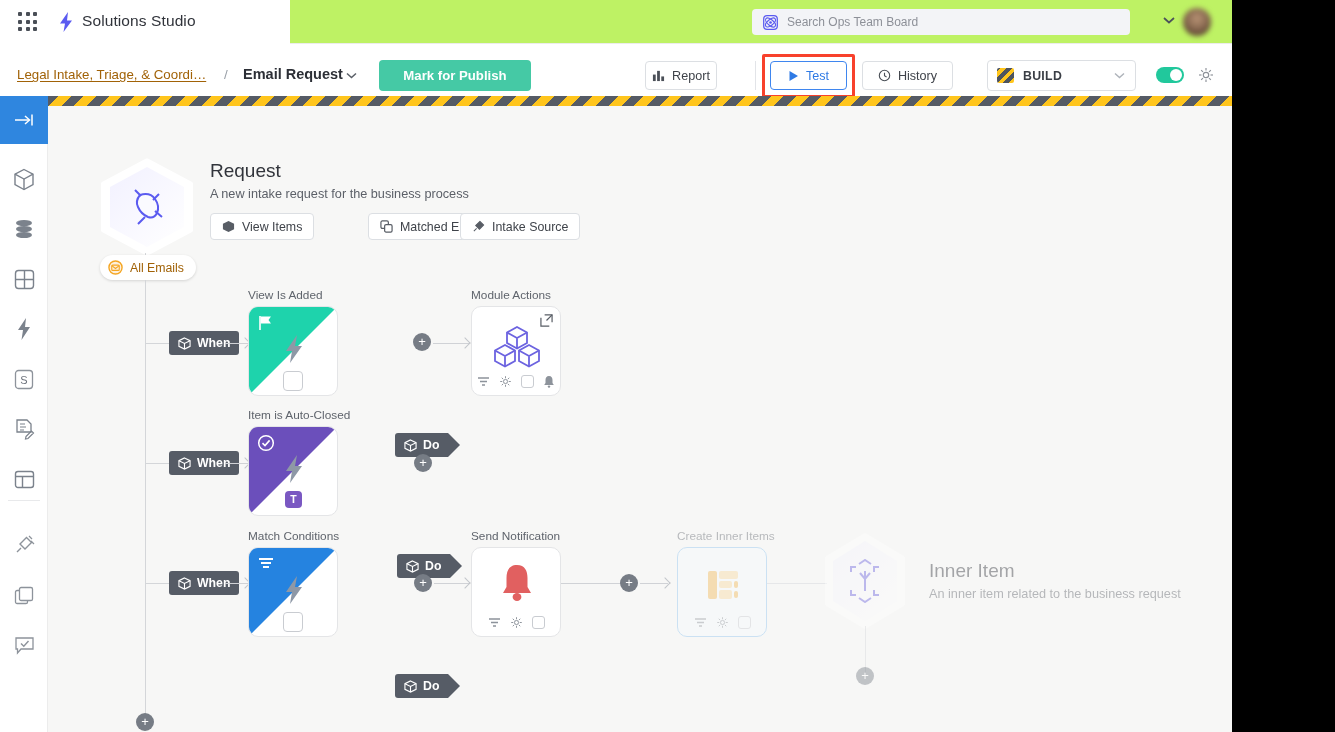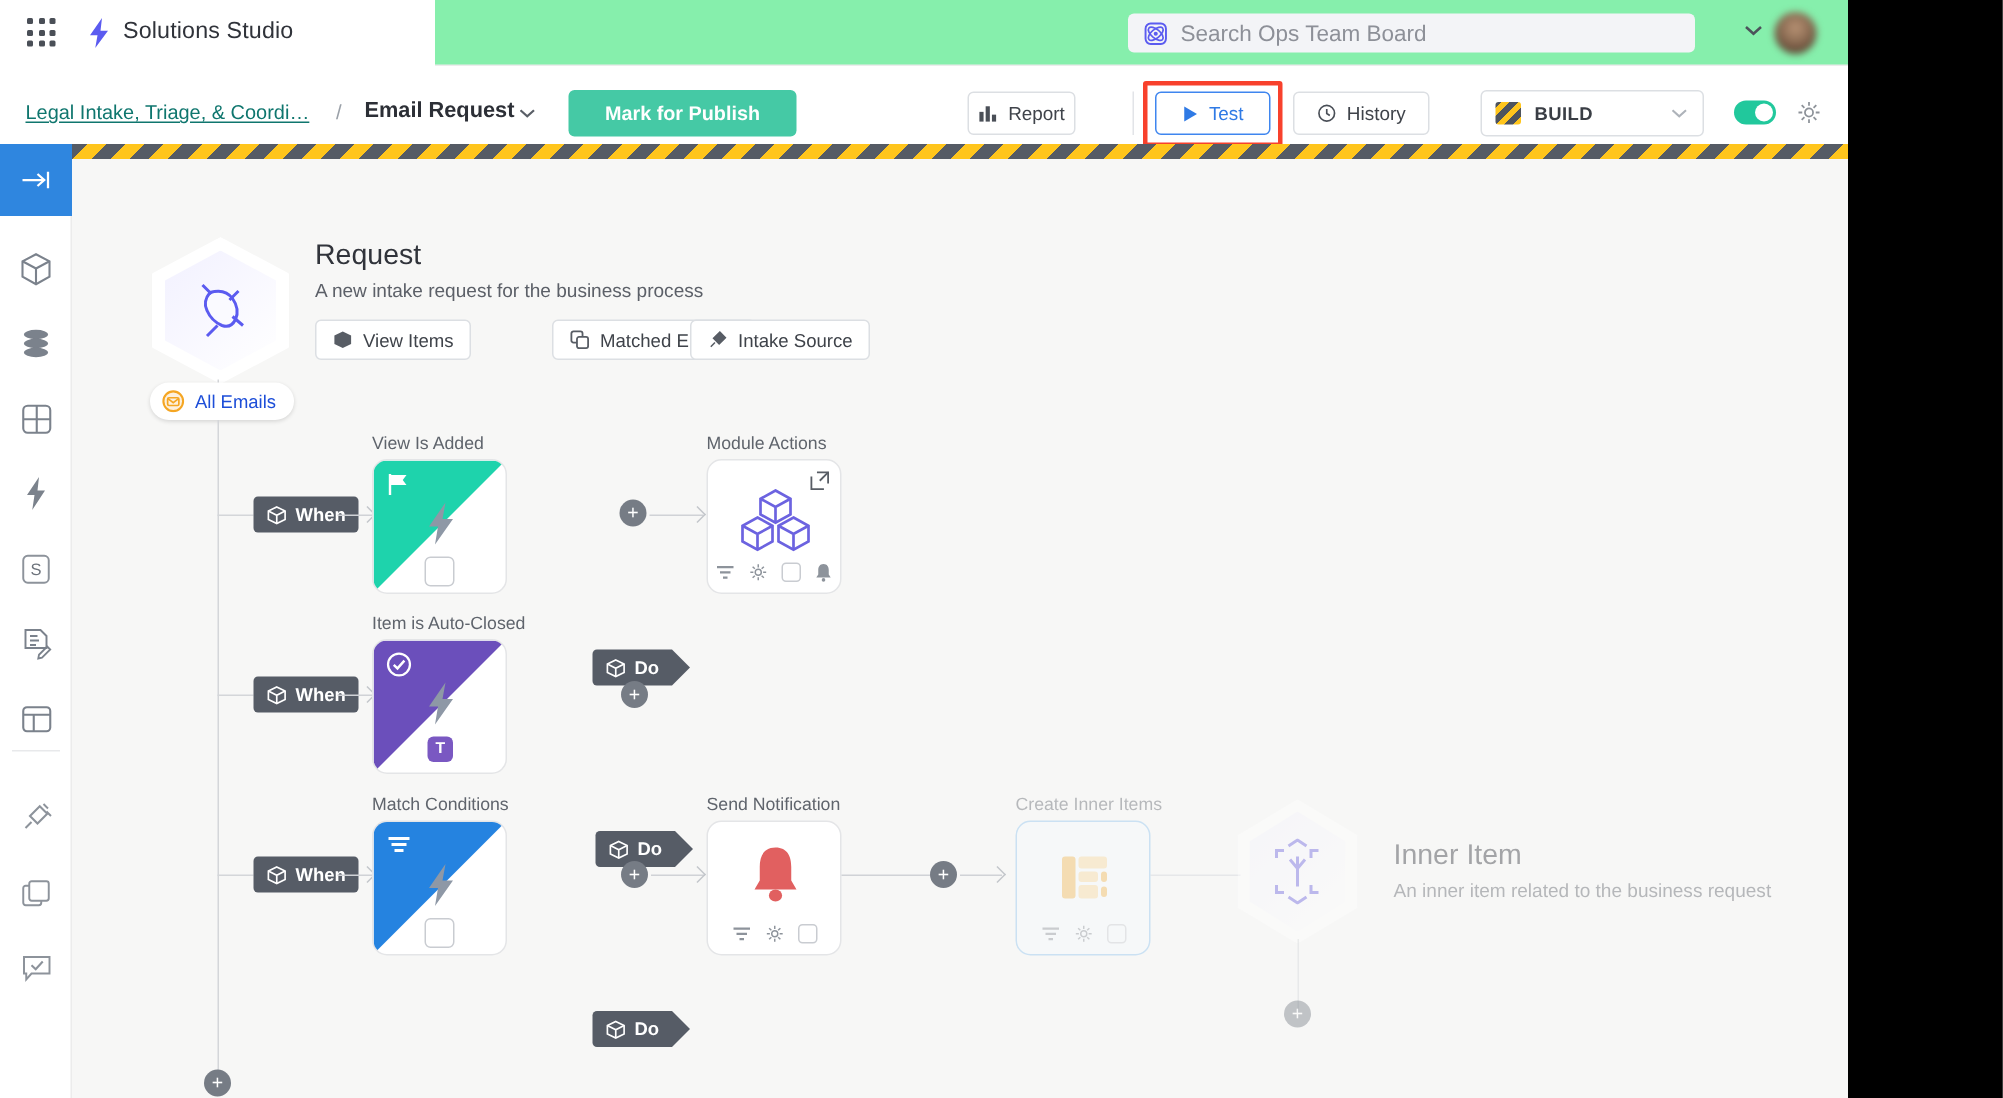--- a/index.html
+++ b/index.html
@@ -3,43 +3,43 @@
 <meta charset="utf-8">
 <style>
   * { box-sizing: border-box; margin: 0; padding: 0; }
   html, body { width: 1335px; height: 732px; background: #000; overflow: hidden;
     font-family: "Liberation Sans", sans-serif; }
   #app { position: absolute; left: 0; top: 0; width: 1232px; height: 732px;
     background: #f7f7f6; overflow: hidden; }
 
   
   .topbar { position: absolute; left: 0; top: 0; width: 1232px; height: 44px;
-    background: #86efac; border-bottom: 1px solid #ececec; }
+    background: #bef264; border-bottom: 1px solid #ececec; }
   .topbar:before { content:""; position:absolute; left:0; top:0; width:290px; height:44px;
     background:#fff; }
   .grid-icon { position: absolute; left: 18px; top: 12px; width: 21px; height: 21px;
     display: grid; grid-template-columns: repeat(3,1fr); grid-template-rows: repeat(3,1fr);
     gap: 2px; }
   .grid-icon i { width: 4px; height: 4px; background: #4a4f57; border-radius: 1px; }
   .logo-bolt { position: absolute; left: 56px; top: 11px; width: 20px; height: 22px; }
   .logo-text { position: absolute; left: 82px; top: 12px; font-size: 15.5px; color: #30333a;
     letter-spacing: .1px; }
   .search-box { position: absolute; left: 752px; top: 9px; width: 378px; height: 26px;
     background: #f3f4f7; border-radius: 4px; display: flex; align-items: center; padding-left: 10px; }
-  .search-box .txt { font-size: 15px; color: #8d9098; margin-left: 8px; }
+  .search-box .txt { font-size: 12px; color: #8d9098; margin-left: 8px; }
   .chev-user { position: absolute; left: 1163px; top: 16px; width: 12px; height: 8px; }
   .avatar { position: absolute; left: 1183px; top: 8px; width: 28px; height: 28px;
     border-radius: 50%;
     background: radial-gradient(circle at 50% 38%, #b99375 0%, #8a6b52 45%, #5e4433 75%, #d8d5d2 100%);
     filter: blur(2.4px); }
 
   
   .toolbar { position: absolute; left: 0; top: 44px; width: 1232px; height: 52px;
     background: #fff; }
-  .crumb { position: absolute; left: 17px; top: 67px; font-size: 13.3px; color: #0f766e;
+  .crumb { position: absolute; left: 17px; top: 67px; font-size: 13.3px; color: #a16207;
     text-decoration: underline; text-underline-offset: 2px; cursor: pointer; }
   .crumb-sep { position: absolute; left: 224px; top: 67px; font-size: 13.5px; color: #9aa0a8; }
   .page-title { position: absolute; left: 243px; top: 66px; font-size: 14.5px; color: #2c2f36;
     font-weight: bold; }
   .title-chev { position: absolute; left: 346px; top: 72px; width: 11px; height: 7px; }
   .publish-btn { position: absolute; left: 379px; top: 60px; width: 152px; height: 31px;
     background: #45c9a5; border-radius: 4px; color: #fff; font-size: 13.2px; font-weight: bold;
     display: flex; align-items: center; justify-content: center; cursor: pointer; border: none; }
   .tb-btn { position: absolute; top: 61px; height: 29px; background: #fff; border: 1px solid #dcdfe3;
     border-radius: 4px; display: flex; align-items: center; justify-content: center; gap: 7px;
@@ -86,21 +86,21 @@
     clip-path: polygon(50% 0%, 100% 25%, 100% 75%, 50% 100%, 0% 75%, 0% 25%); }
 
   .entity-title { position: absolute; font-size: 19px; color: #31343b; }
   .entity-desc { position: absolute; font-size: 12.7px; color: #5c6068; }
   .ent-btn { position: absolute; height: 27px; background: #fff; border: 1px solid #dcdfe3;
     border-radius: 4px; display: flex; align-items: center; gap: 7px; padding: 0 11px;
     font-size: 12.4px; color: #3f434a; cursor: pointer; }
 
   .chip { position: absolute; height: 25px; background: #fff; border-radius: 13px;
     box-shadow: 0 1px 3px rgba(0,0,0,.14); display: flex; align-items: center; gap: 7px;
-    padding: 0 12px 0 8px; font-size: 12.3px; color: #1d4ed8; cursor: pointer; }
+    padding: 0 12px 0 8px; font-size: 12.3px; color: #a16207; cursor: pointer; }
 
   .rail-v { position: absolute; width: 1px; background: #d4d6d9; }
   .rail-h { position: absolute; height: 1px; background: #d4d6d9; }
 
   .plusnode { position: absolute; width: 18px; height: 18px; border-radius: 50%;
     background: #767c85; color: #fff; font-size: 13px; line-height: 17px; text-align: center;
     cursor: pointer; }
 
   .badge { position: absolute; height: 24px; background: #565c66; color: #fff;
     font-size: 12.3px; font-weight: bold; display: flex; align-items: center; gap: 6px;

